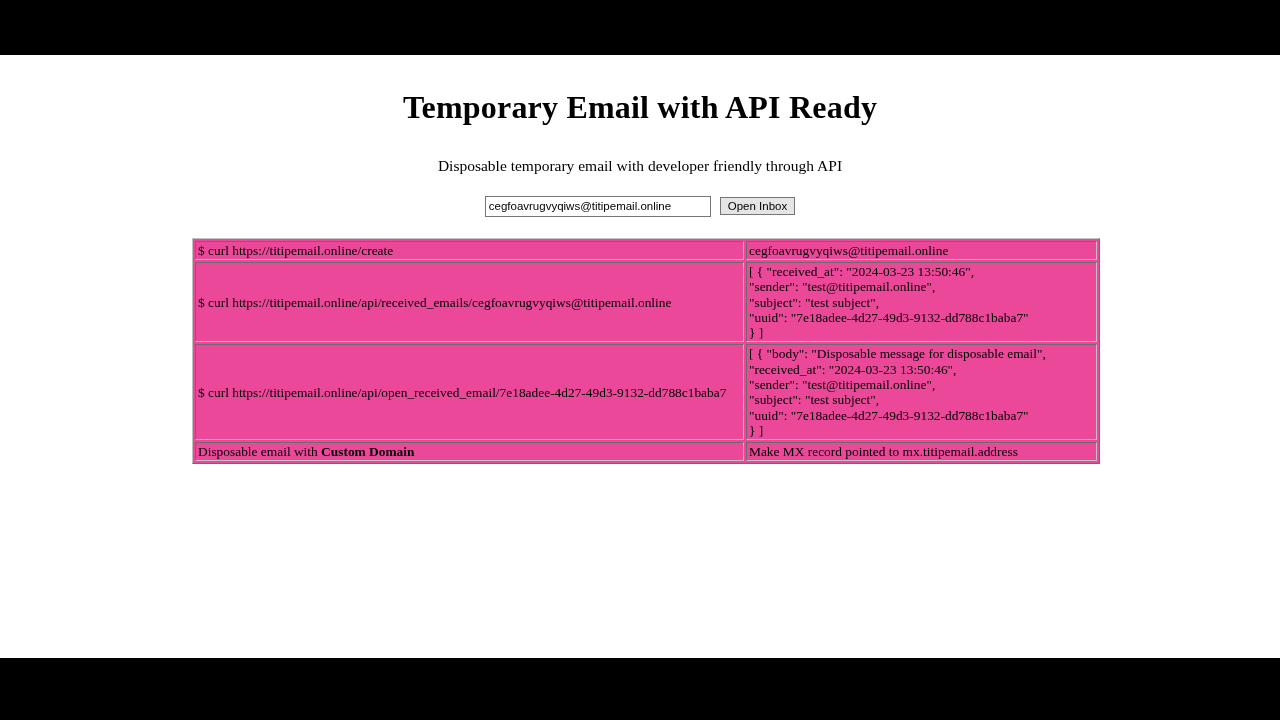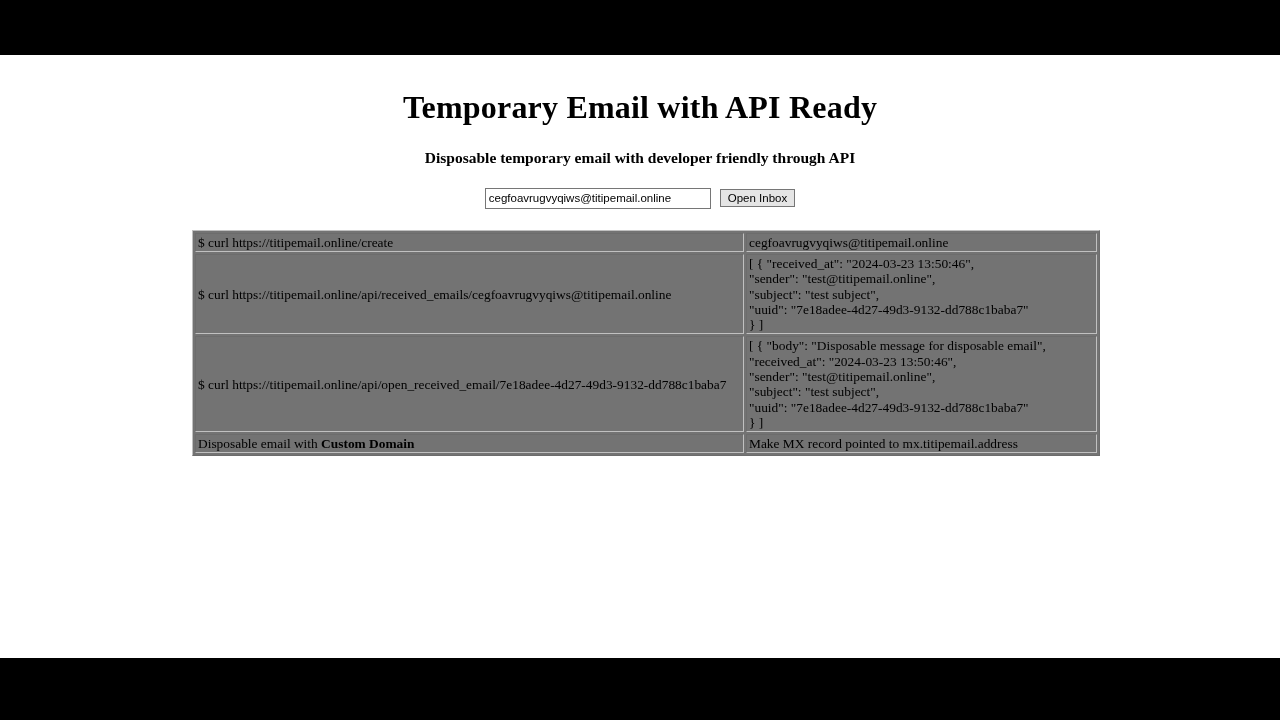--- a/index.html
+++ b/index.html
@@ -38,23 +38,23 @@
     text-align: center;
     margin: 0;
     padding-top: 34px;
     line-height: 1.15;
     letter-spacing: 0.2px;
   }
 
   h3.page-subtitle {
     font-family: "Liberation Serif", "DejaVu Serif", serif;
     font-size: 15.5px;
-    font-weight: bold;
+    font-weight: normal;
     text-align: center;
-    margin: 0;
+    margin: 8px;
     padding-top: 23px;
     line-height: 1.15;
   }
 
   .form-row {
     text-align: center;
     margin-top: 21px;
   }
 
   .email-input {
@@ -87,21 +87,21 @@
     display: flex;
     justify-content: center;
   }
 
   table.api-table {
     border-collapse: separate;
     border-spacing: 2px;
     border: 1px outset #c0c0c0;
     width: 894px;
     table-layout: fixed;
-    background: #737373;
+    background: #ec4899;
     margin-left: 12px;
   }
 
   table.api-table td {
     border: 1px inset #c0c0c0;
     font-family: "Liberation Serif", "DejaVu Serif", serif;
     font-size: 13.4px;
     line-height: 15.3px;
     color: #000000;
     padding: 1px 2px;

